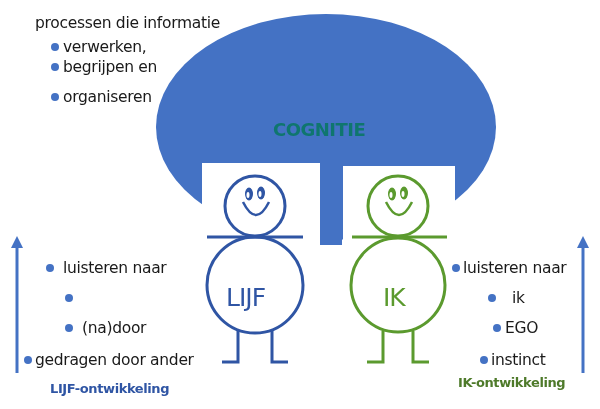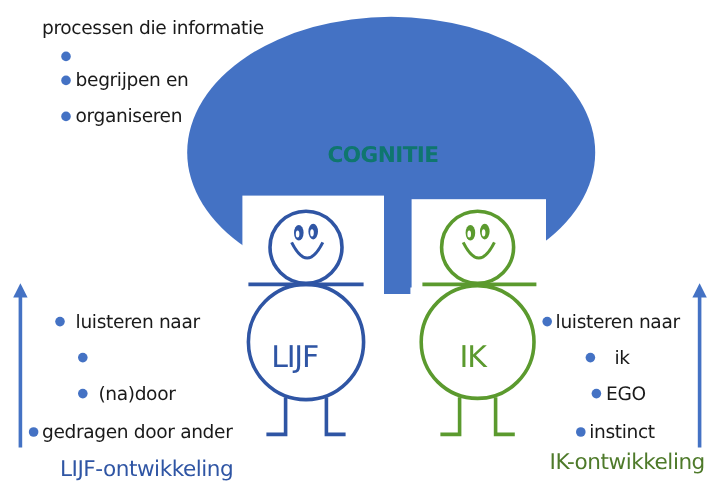--- a/index.html
+++ b/index.html
@@ -10,22 +10,22 @@
            font-family: "DejaVu Sans", sans-serif; letter-spacing: -0.3px; }
     .dot { display: inline-block; width: 8px; height: 8px; border-radius: 50%;
            background: #4472c4; margin-right: 4px; vertical-align: 1px; }
     .intro { position: absolute; left: 35px; top: 14px; font-size: 15.5px;
              font-family: "DejaVu Sans", sans-serif; letter-spacing: -0.3px; }
     .intro b { font-weight: normal; }
     .center-label { position: absolute; font-weight: bold; color: #0f766e;
                     font-family: "DejaVu Sans", sans-serif; font-size: 18px; letter-spacing: -0.5px; }
     .fig-label { position: absolute; font-weight: normal; font-family: "DejaVu Sans", sans-serif;
                  font-size: 25px; letter-spacing: -1px; }
-    .caption { position: absolute; font-weight: normal; font-family: "DejaVu Sans", sans-serif;
-               font-size: 18px; letter-spacing: -0.4px; }
+    .caption { position: absolute; font-weight: bold; font-family: "DejaVu Sans", sans-serif;
+               font-size: 13px; letter-spacing: -0.4px; text-align: right; }
   </style>
 </head>
 <body>
 
 <svg class="canvas" width="600" height="409" viewBox="0 0 600 409">
 
   <ellipse cx="326" cy="127" rx="170" ry="113" fill="#4472c4"></ellipse>
 
   <rect x="202" y="163" width="118" height="90" fill="#ffffff"></rect>
   <rect x="343" y="166" width="112" height="90" fill="#ffffff"></rect>
@@ -69,21 +69,21 @@
   <g>
     <line x1="583" y1="373" x2="583" y2="246" stroke="#4472c4" stroke-width="3"></line>
     <polygon points="577,248 589,248 583,236" fill="#4472c4"></polygon>
   </g>
 </svg>
 
 <div class="intro">
   <span>processen die </span><b>informatie</b>
 </div>
 <div class="txt" style="left:51px; top:38px;">
-  <span class="dot"></span>
+  <span class="dot"></span><span>verwerken,</span>
 </div>
 <div class="txt" style="left:51px; top:58px;text-align:center;">
   <span class="dot"></span><span>begrijpen en</span>
 </div>
 <div class="txt" style="left:51px; top:88px;">
   <span class="dot"></span><span>organiseren</span>
 </div>
 
 <div class="center-label" style="left:273px; top:119px;">COGNITIE</div>
 

